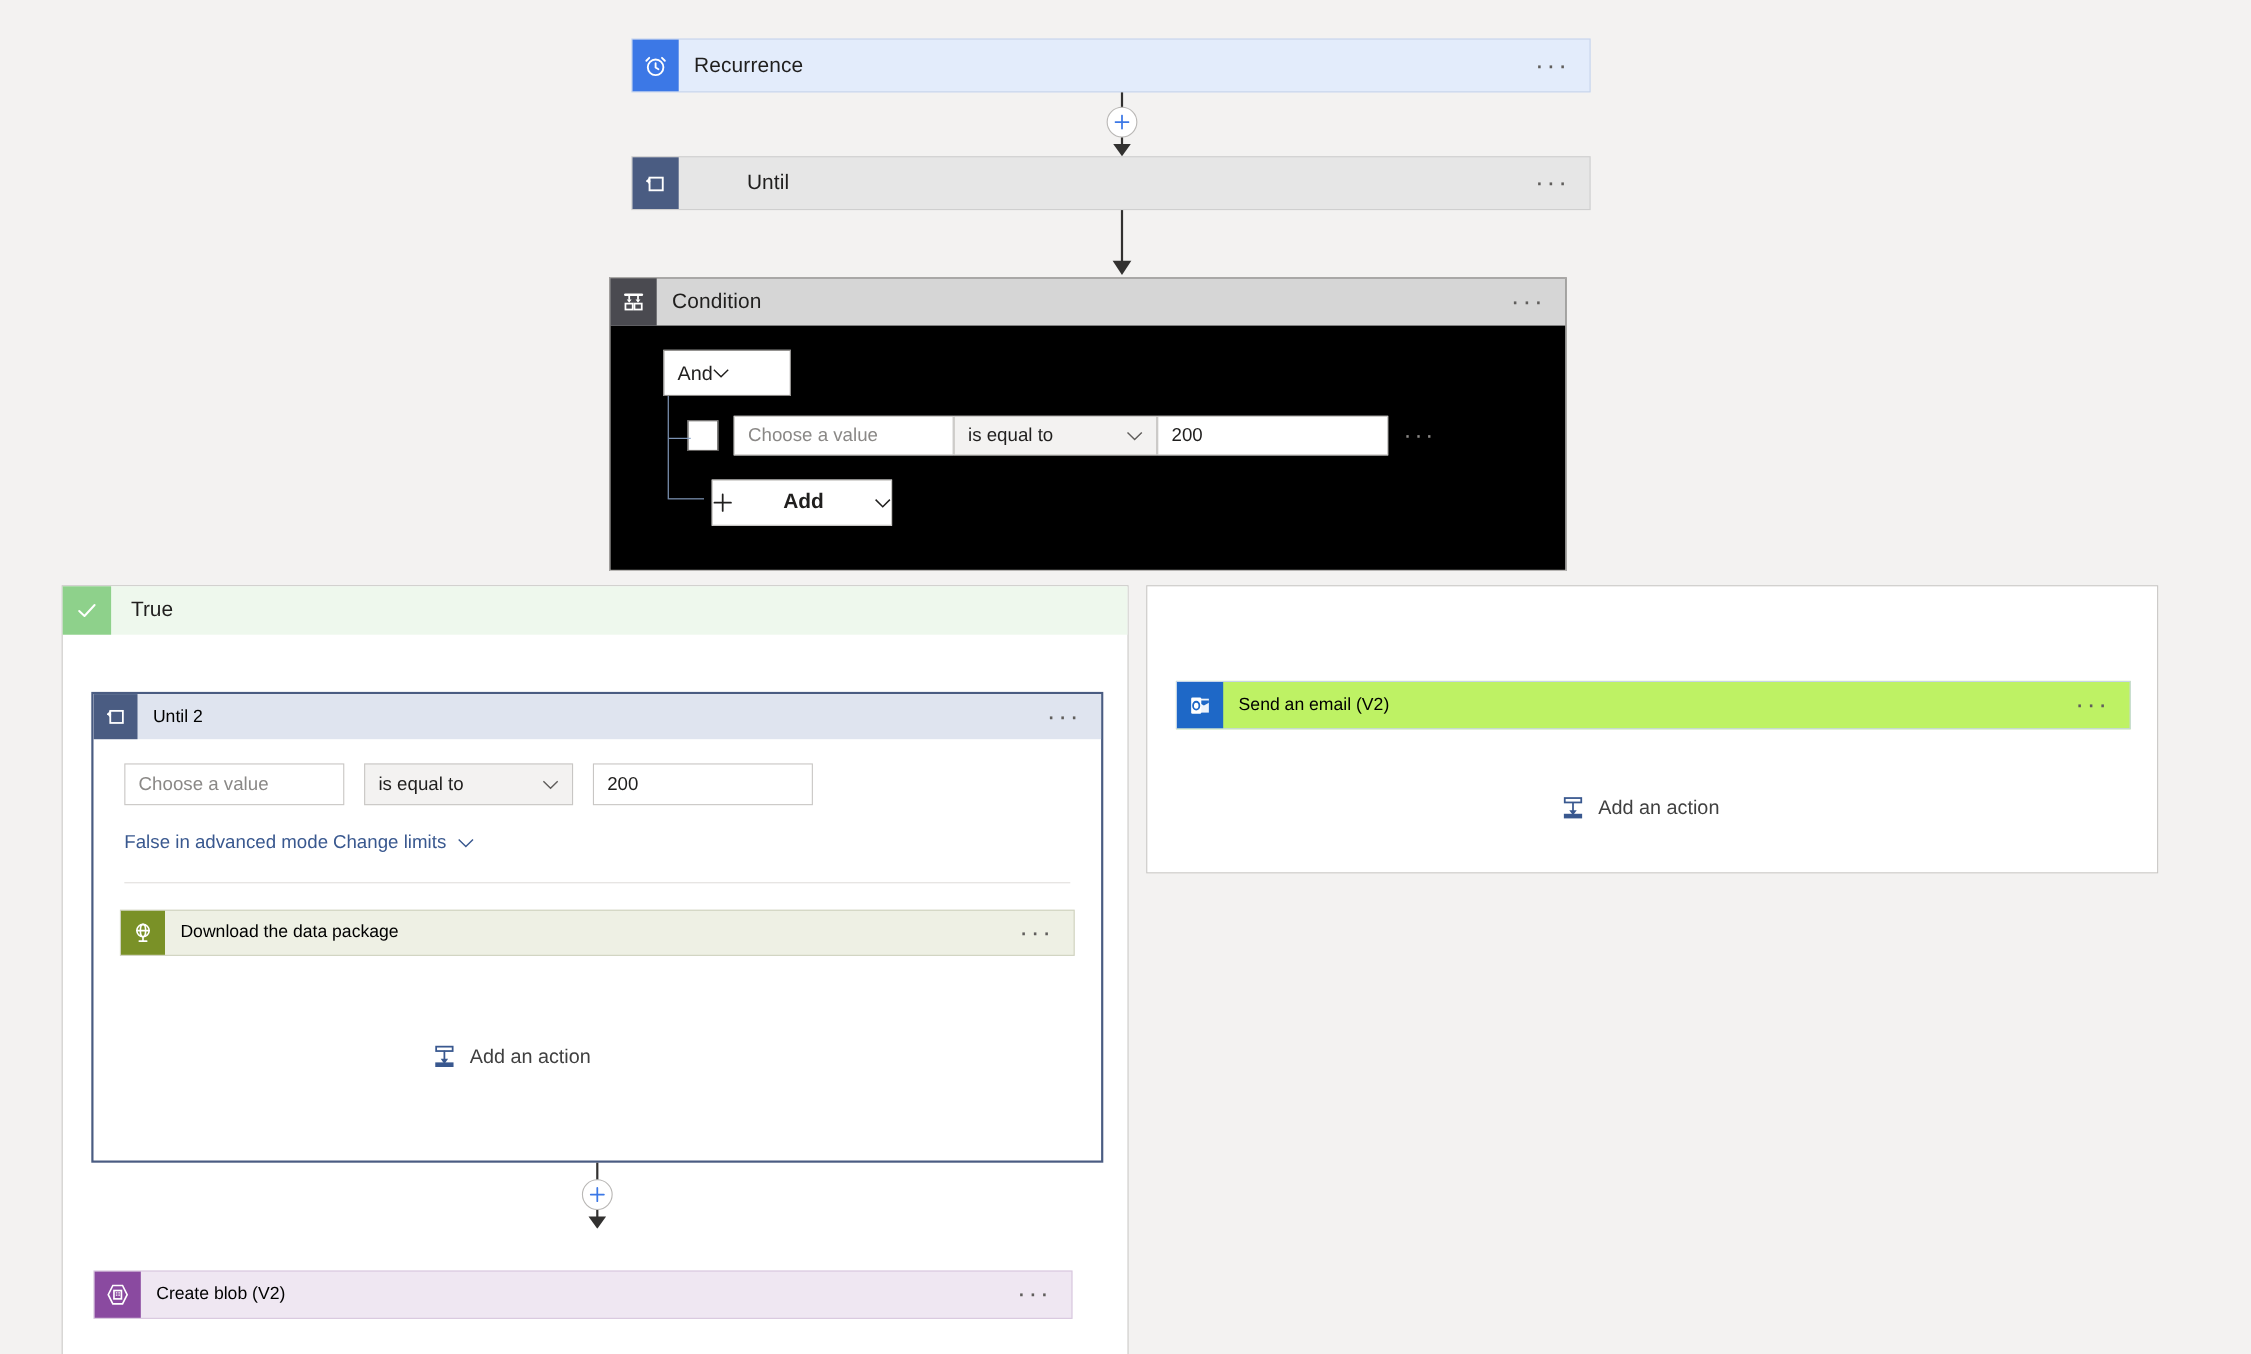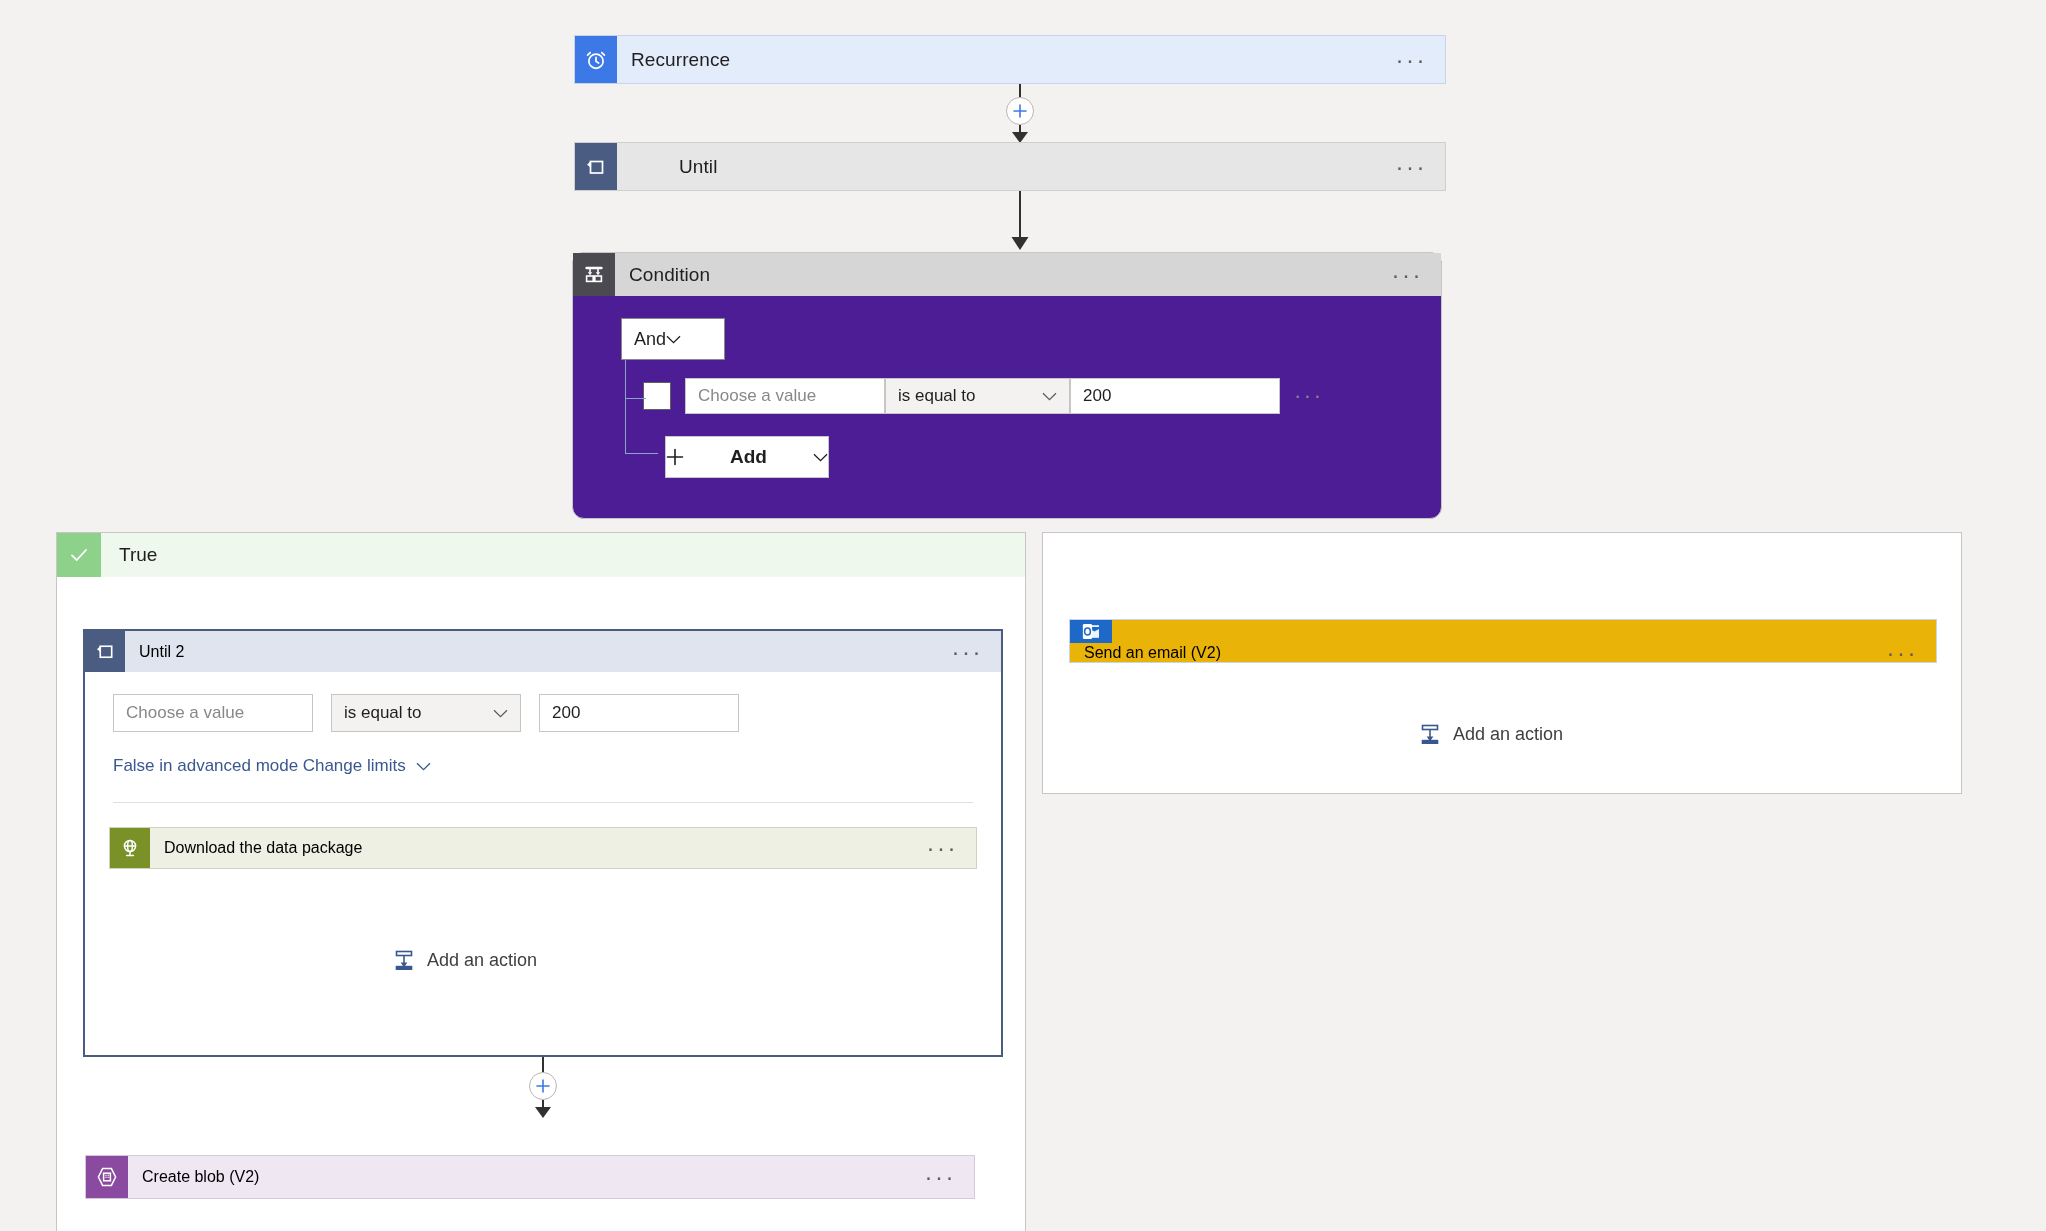--- a/index.html
+++ b/index.html
@@ -23,31 +23,31 @@
   .ellipsis { margin-left: auto; color: #605e5c; font-size: 24px;
               letter-spacing: 2.5px; line-height: 10px; padding-right: 4px; user-select: none; }
 
   
   #recurrence-card { left: 574px; top: 35px; width: 872px; height: 49px;
                      background: #e3ecfb; border-color: #c7d4ea; }
   #recurrence-card .tile { background: #3c78e6; }
   #until-card { left: 574px; top: 142px; width: 872px; height: 49px;
                 background: #e6e6e6; border-color: #cfcfcf; gap: 48px; }
   #until-card .tile { background: #4a5c82; }
-  #condition-card { left: 572px; top: 252px; width: 870px; height: 267px;
-                    display: block; background: #4c1d95; border-color: #c8c6c4; border-radius: 12px; }
+  #condition-card { left: 554px; top: 252px; width: 870px; height: 267px;
+                    display: block; background: #000000; border-color: #c8c6c4; }
   #condition-card .condhead { display: flex; align-items: stretch;
                               background: #d6d6d6; height: 43px; }
   #condition-card .condhead .tile { background: #4a4a50; width: 42px; min-width: 42px;
                                     display: flex; align-items: center; justify-content: center; }
   #condition-card .condhead .cardbody { flex: 1; display: flex; align-items: center; padding: 0 14px; }
 
   
   .cond-body { position: relative; padding: 22px 0 0 48px; }
-  .and-box { width: 104px; height: 42px; border: 1px solid #8a8886; background: #fff;
+  .and-box { width: 116px; height: 42px; border: 1px solid #8a8886; background: #fff;
              display: inline-flex; align-items: center; padding: 0 12px;
              font-size: 18px; color: #201f1e; }
   .tree { position: absolute; left: 52px; top: 64px; width: 42px; height: 94px;
           border-left: 1.5px solid #8aa4c8; }
   .tree .branch1 { position: absolute; left: 0; top: 38px; width: 20px;
                    border-top: 1.5px solid #8aa4c8; }
   .tree .branch2 { position: absolute; left: 0; top: 93px; width: 32px;
                    border-top: 1.5px solid #8aa4c8; }
   .cond-row { display: flex; align-items: center; gap: 0; margin-top: 18px; margin-left: 22px; }
   .cbox { width: 28px; height: 28px; border: 1.5px solid #605e5c; background: #fff;
@@ -108,22 +108,22 @@
   .inner-card .cardbody { flex: 1; display: flex; align-items: center; padding: 0 14px; }
   #download-card { background: #eef0e4; border-color: #cfd2bf; }
   #download-card .tile { background: #7a9127; }
   #createblob-card { position: absolute; left: 28px; top: 622px; width: 890px;
                      height: 44px; background: #efe7f2; border: 1px solid #d7c7de;
                      display: flex; align-items: stretch; margin: 0; }
   #createblob-card .tile { background: #8a4aa0; width: 42px; min-width: 42px;
                            display: flex; align-items: center; justify-content: center; }
   #createblob-card .cardbody { flex: 1; display: flex; align-items: center; padding: 0 14px; }
   #sendemail-card { position: absolute; left: 26px; top: 86px; width: 868px; height: 44px;
-                    background: #eab308; border: 1px solid #c7d4ea; display: flex;
-                    align-items: stretch; margin: 0; flex-direction: column; }
+                    background: #bef264; border: 1px solid #c7d4ea; display: flex;
+                    align-items: stretch; margin: 0; }
   #sendemail-card .tile { background: #1e68c7; width: 42px; min-width: 42px;
                           display: flex; align-items: center; justify-content: center; }
   #sendemail-card .cardbody { flex: 1; display: flex; align-items: center; padding: 0 14px; }
 
   .add-action { position: absolute; display: inline-flex; align-items: center;
                 gap: 12px; color: #404040; font-size: 18px; cursor: pointer; }
 </style>
 </head>
 <body>
 

